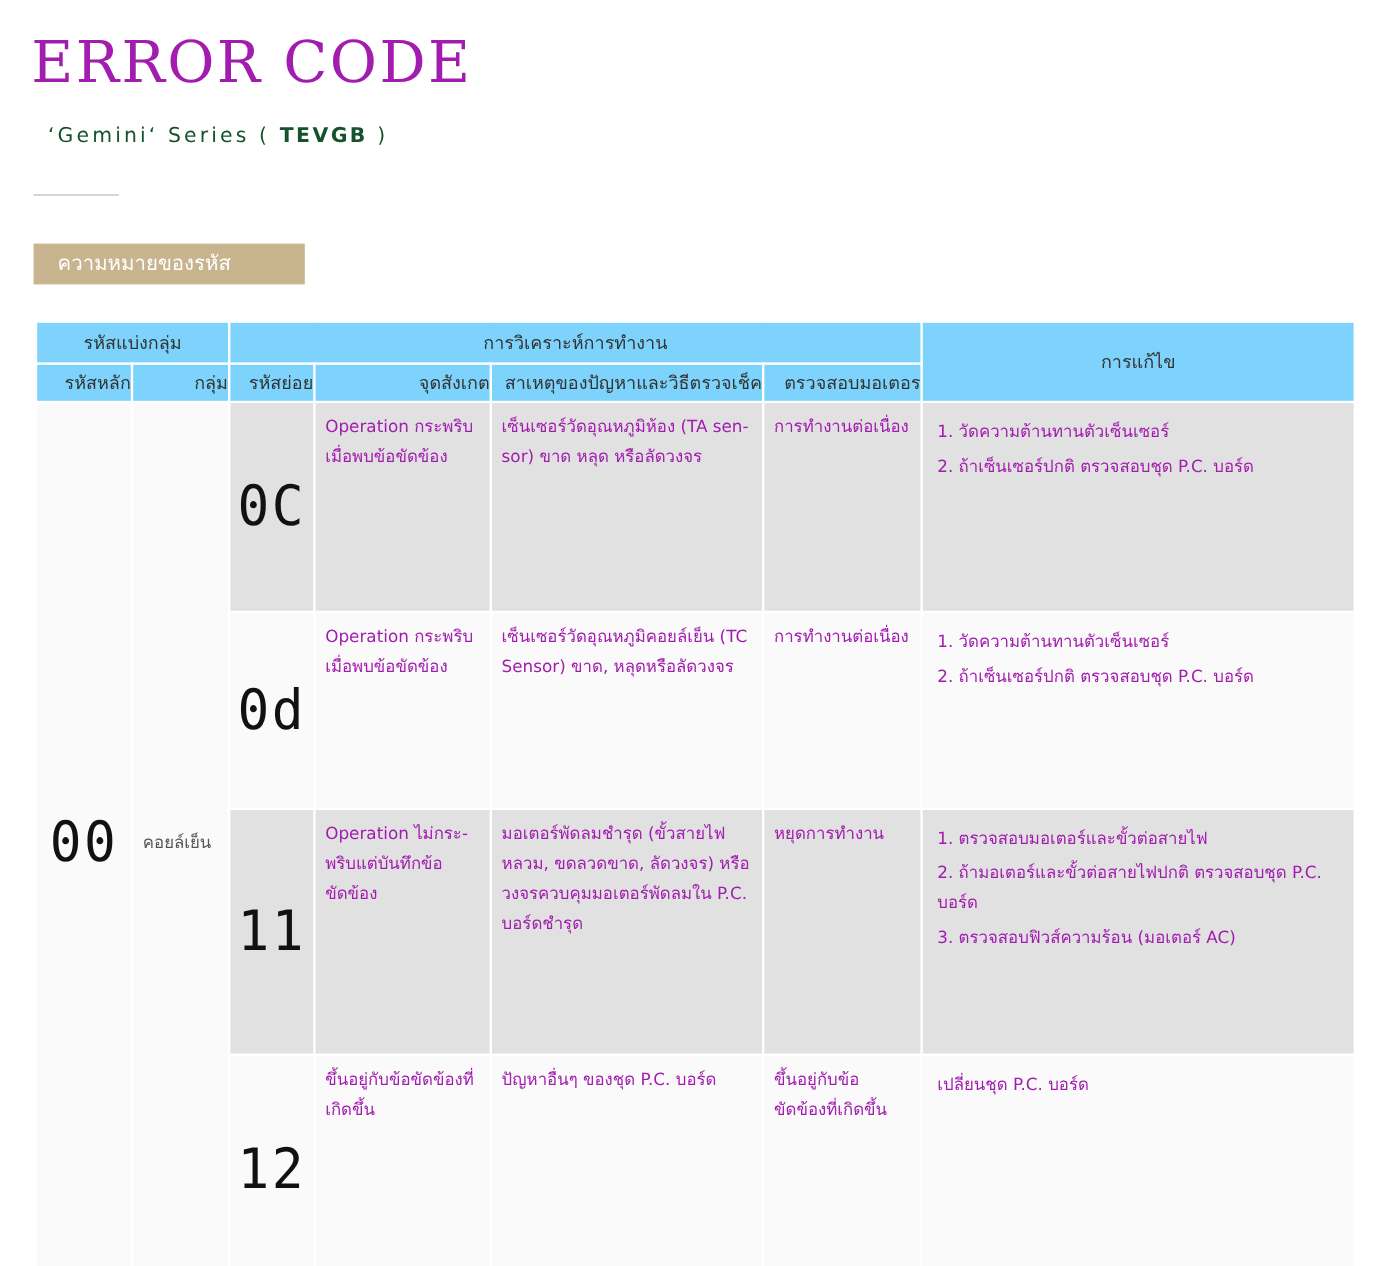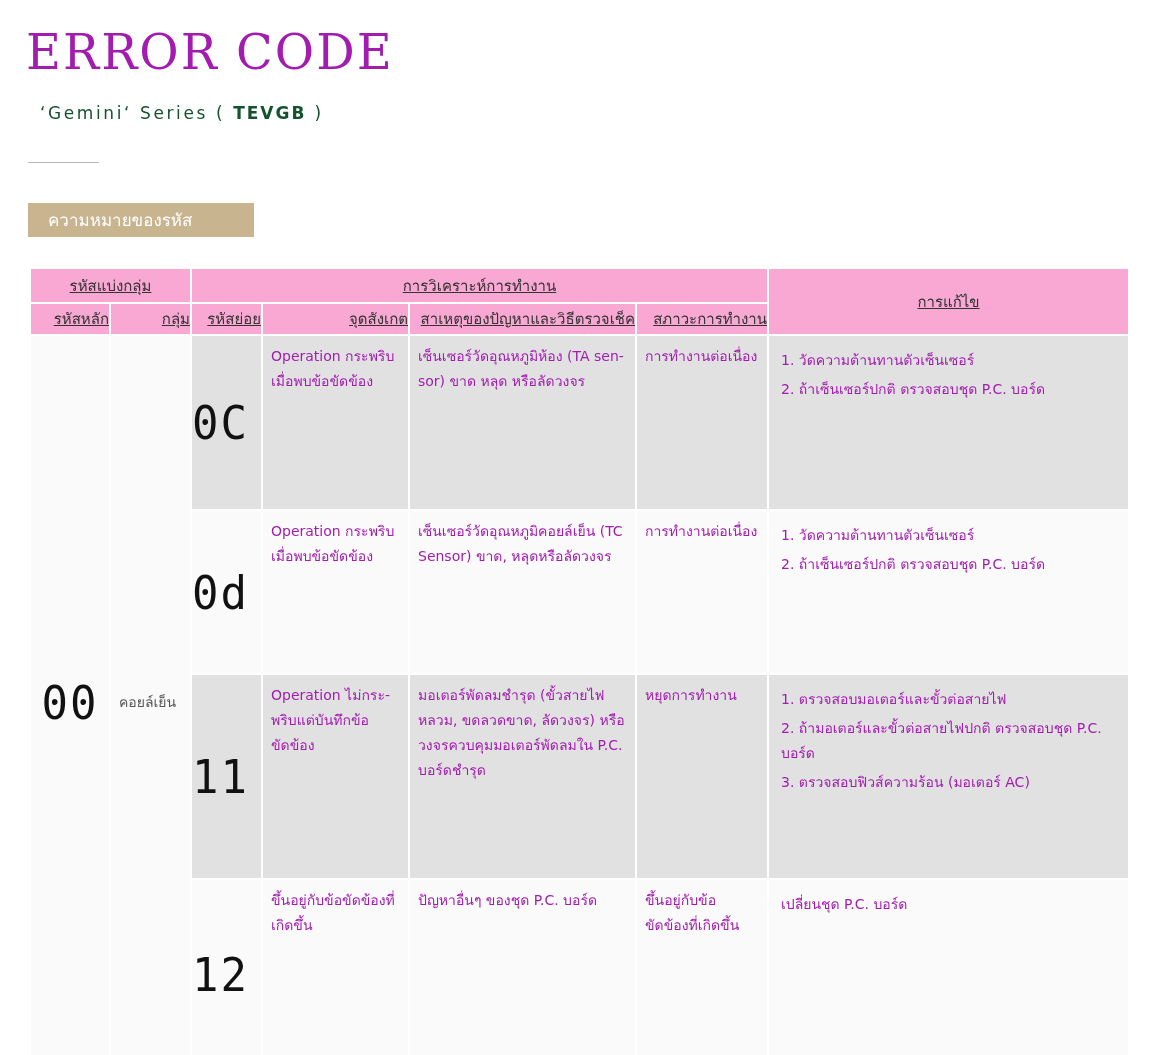--- a/index.html
+++ b/index.html
@@ -11,27 +11,27 @@
   .subtitle { position: absolute; left: 40px; top: 101px; font-size: 17px;
               letter-spacing: 2.6px; color: #14532d; line-height: 24px; }
   .subtitle b { font-weight: bold; letter-spacing: 2px; }
   .divider { position: absolute; left: 28px; top: 162px; width: 71px; height: 1px; background: #b9b9b9; }
   .section-badge { position: absolute; left: 28px; top: 203px; width: 226px; height: 34px;
                    background: #c8b48e; color: #fff; font-size: 17px; line-height: 34px;
                    padding-left: 20px; box-sizing: border-box; }
   table.codes { position: absolute; left: 29px; top: 267px; width: 1099px;
                 border-collapse: collapse; table-layout: fixed; font-size: 14px; }
   table.codes td, table.codes th { border: 2px solid #ffffff; padding: 0; vertical-align: top; }
-  th { background: #f9a8d4; color: #333; font-weight: normal; font-size: 15px; text-align: center; vertical-align: middle !important; text-decoration: underline; }
+  th { background: #7dd3fc; color: #333; font-weight: normal; font-size: 15px; text-align: center; vertical-align: middle !important; }
   tr.h1 th { height: 33px; }
   tr.h2 th { height: 30px; text-align: right; }
   .bg-dark { background: #e1e1e1; }
   .bg-light { background: #fafafa; }
   td.txt { padding: 8px 8px 0 8px !important; line-height: 25px; color: #a21caf; font-size: 14px; }
-  td.code { vertical-align: middle !important; }
+  td.code { text-align: center; vertical-align: middle !important; }
   td.maincode { background: #fafafa; text-align: center; vertical-align: middle !important; }
   td.groupcell { background: #fafafa; vertical-align: middle !important; padding-left: 8px !important; color: #555; font-size: 14px; }
   .seg { font-family: "DejaVu Sans Mono", monospace; font-size: 44px; color: #111;
          letter-spacing: 2px; transform: scaleY(1.05); display: inline-block; font-weight: normal; }
   .fix p { margin: 4px; }
 </style>
 </head>
 <body>
 
 <h1 class="title">ERROR CODE</h1>
@@ -54,21 +54,21 @@
       <th colspan="2">รหัสแบ่งกลุ่ม</th>
       <th colspan="4">การวิเคราะห์การทำงาน</th>
       <th rowspan="2">การแก้ไข</th>
     </tr>
     <tr class="h2">
       <th>รหัสหลัก</th>
       <th>กลุ่ม</th>
       <th>รหัสย่อย</th>
       <th>จุดสังเกต</th>
       <th>สาเหตุของปัญหาและวิธีตรวจเช็ค</th>
-      <th>สภาวะการทำงาน</th>
+      <th>ตรวจสอบมอเตอร</th>
     </tr>
   </thead>
   <tbody>
     <tr class="bg-dark" style="height:175px">
       <td rowspan="4" class="maincode"><span class="seg">00</span></td>
       <td rowspan="4" class="groupcell">คอยล์เย็น</td>
       <td class="code"><span class="seg">0C</span></td>
       <td class="txt">Operation กระพริบ เมื่อพบข้อขัดข้อง</td>
       <td class="txt">เซ็นเซอร์วัดอุณหภูมิห้อง (TA sen-sor) ขาด หลุด หรือลัดวงจร</td>
       <td class="txt">การทำงานต่อเนื่อง</td>

